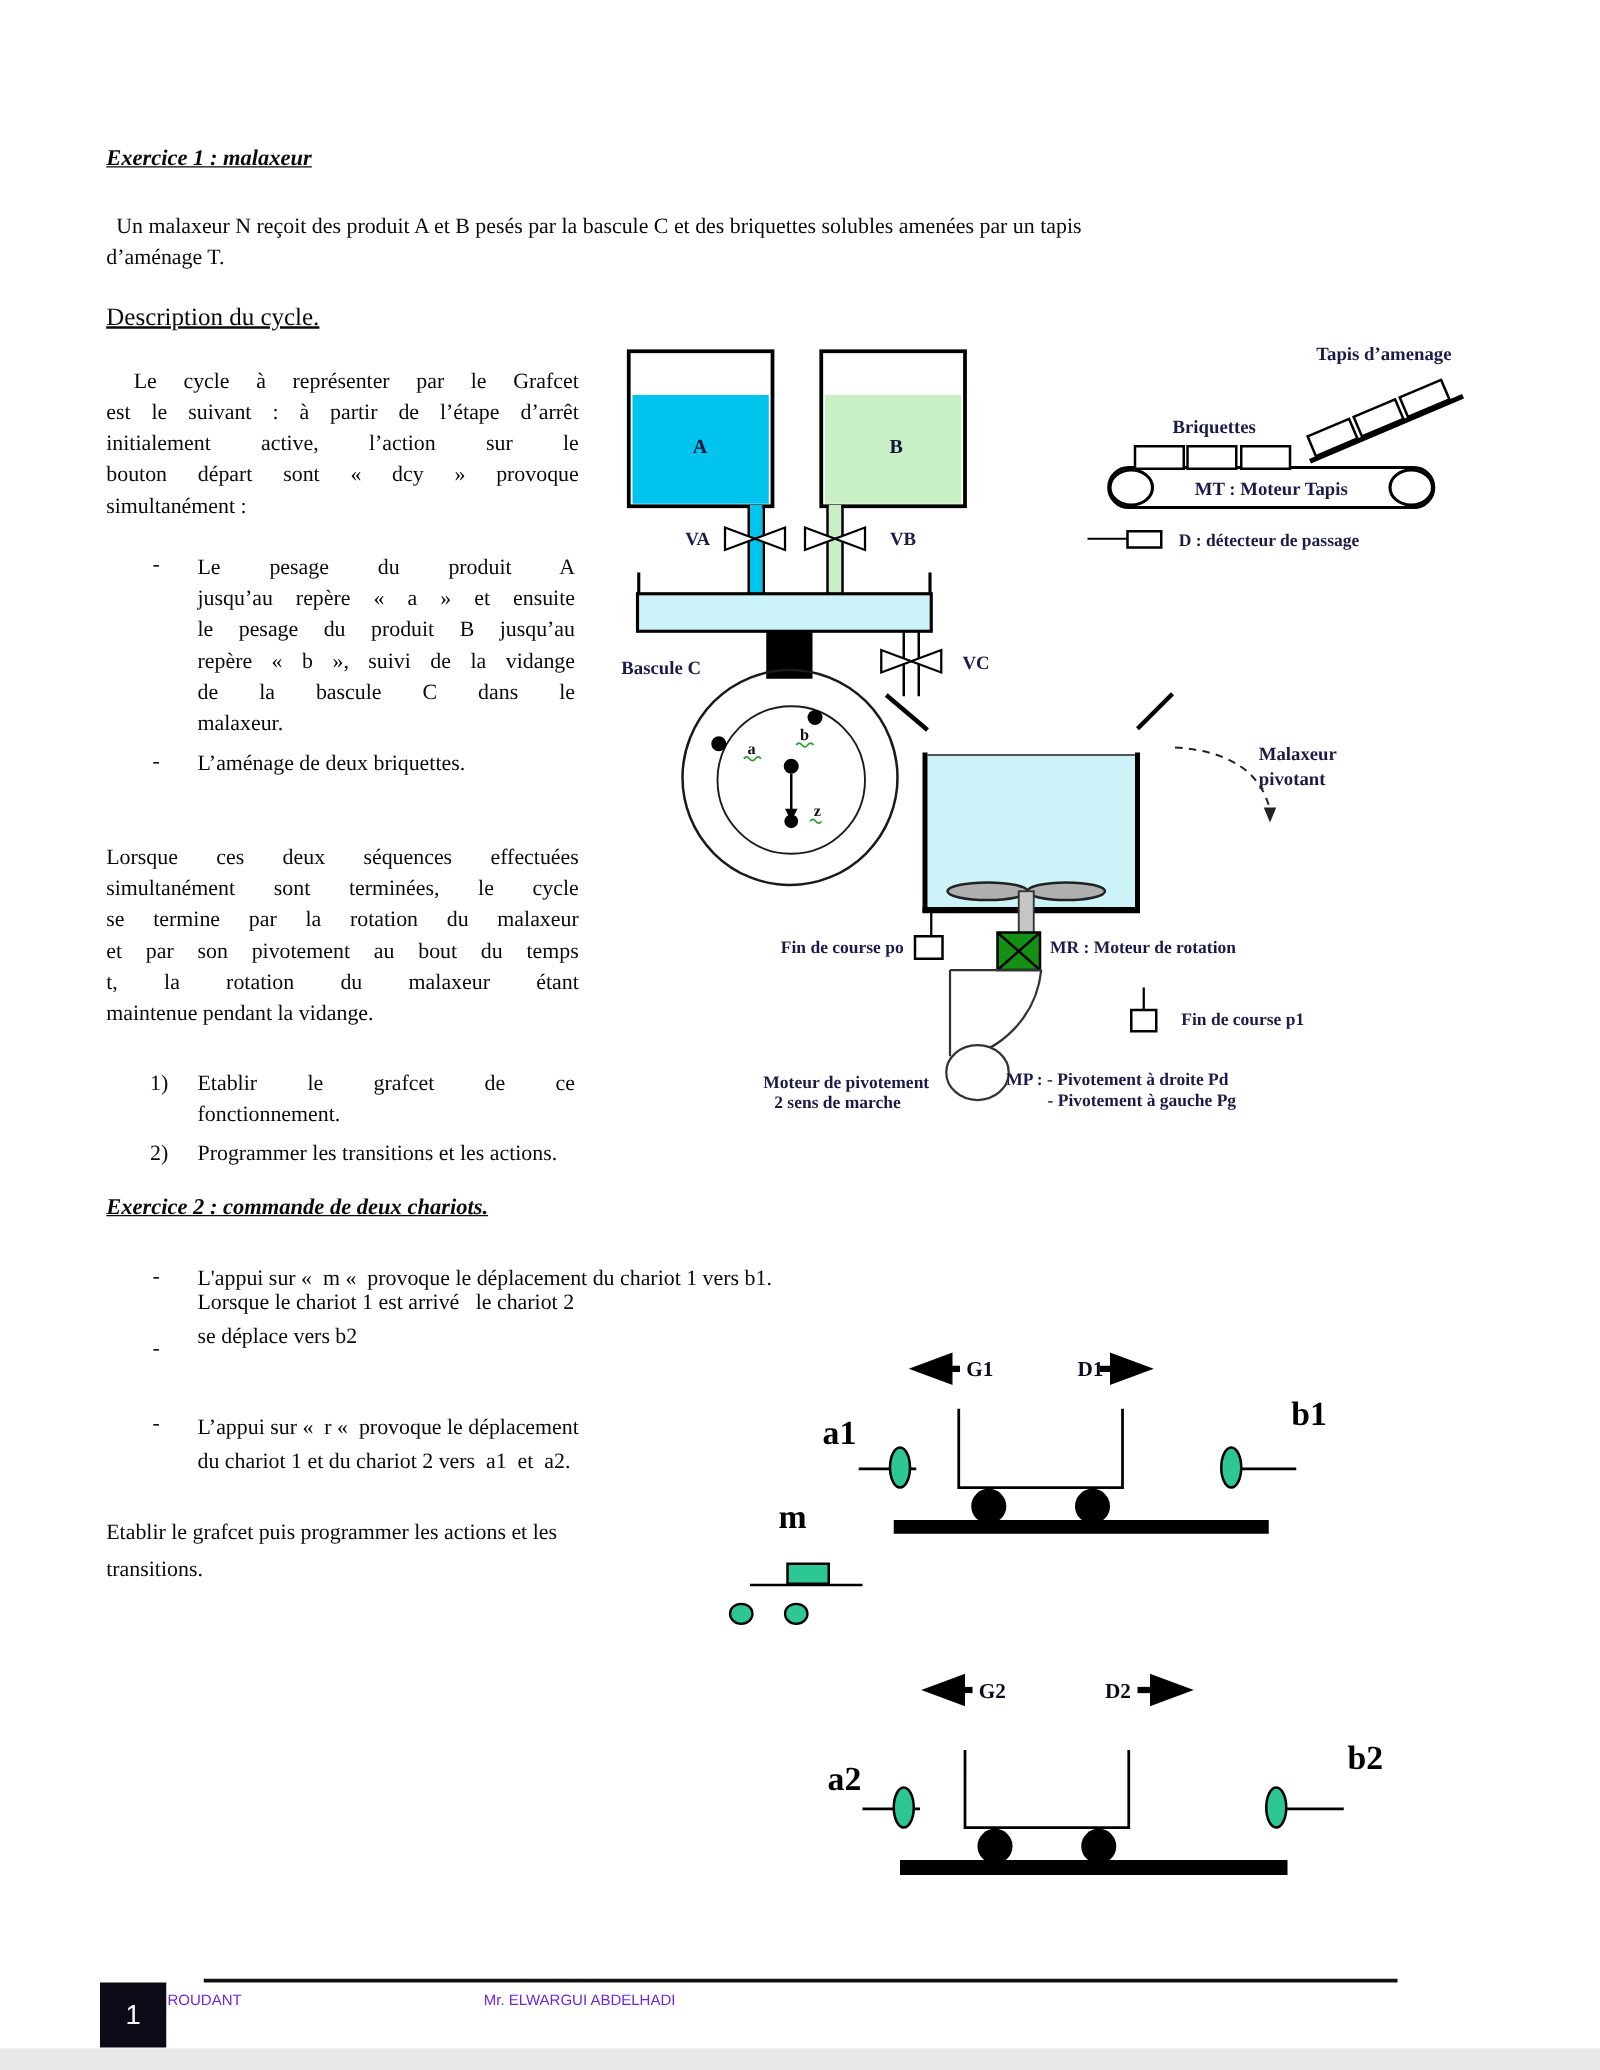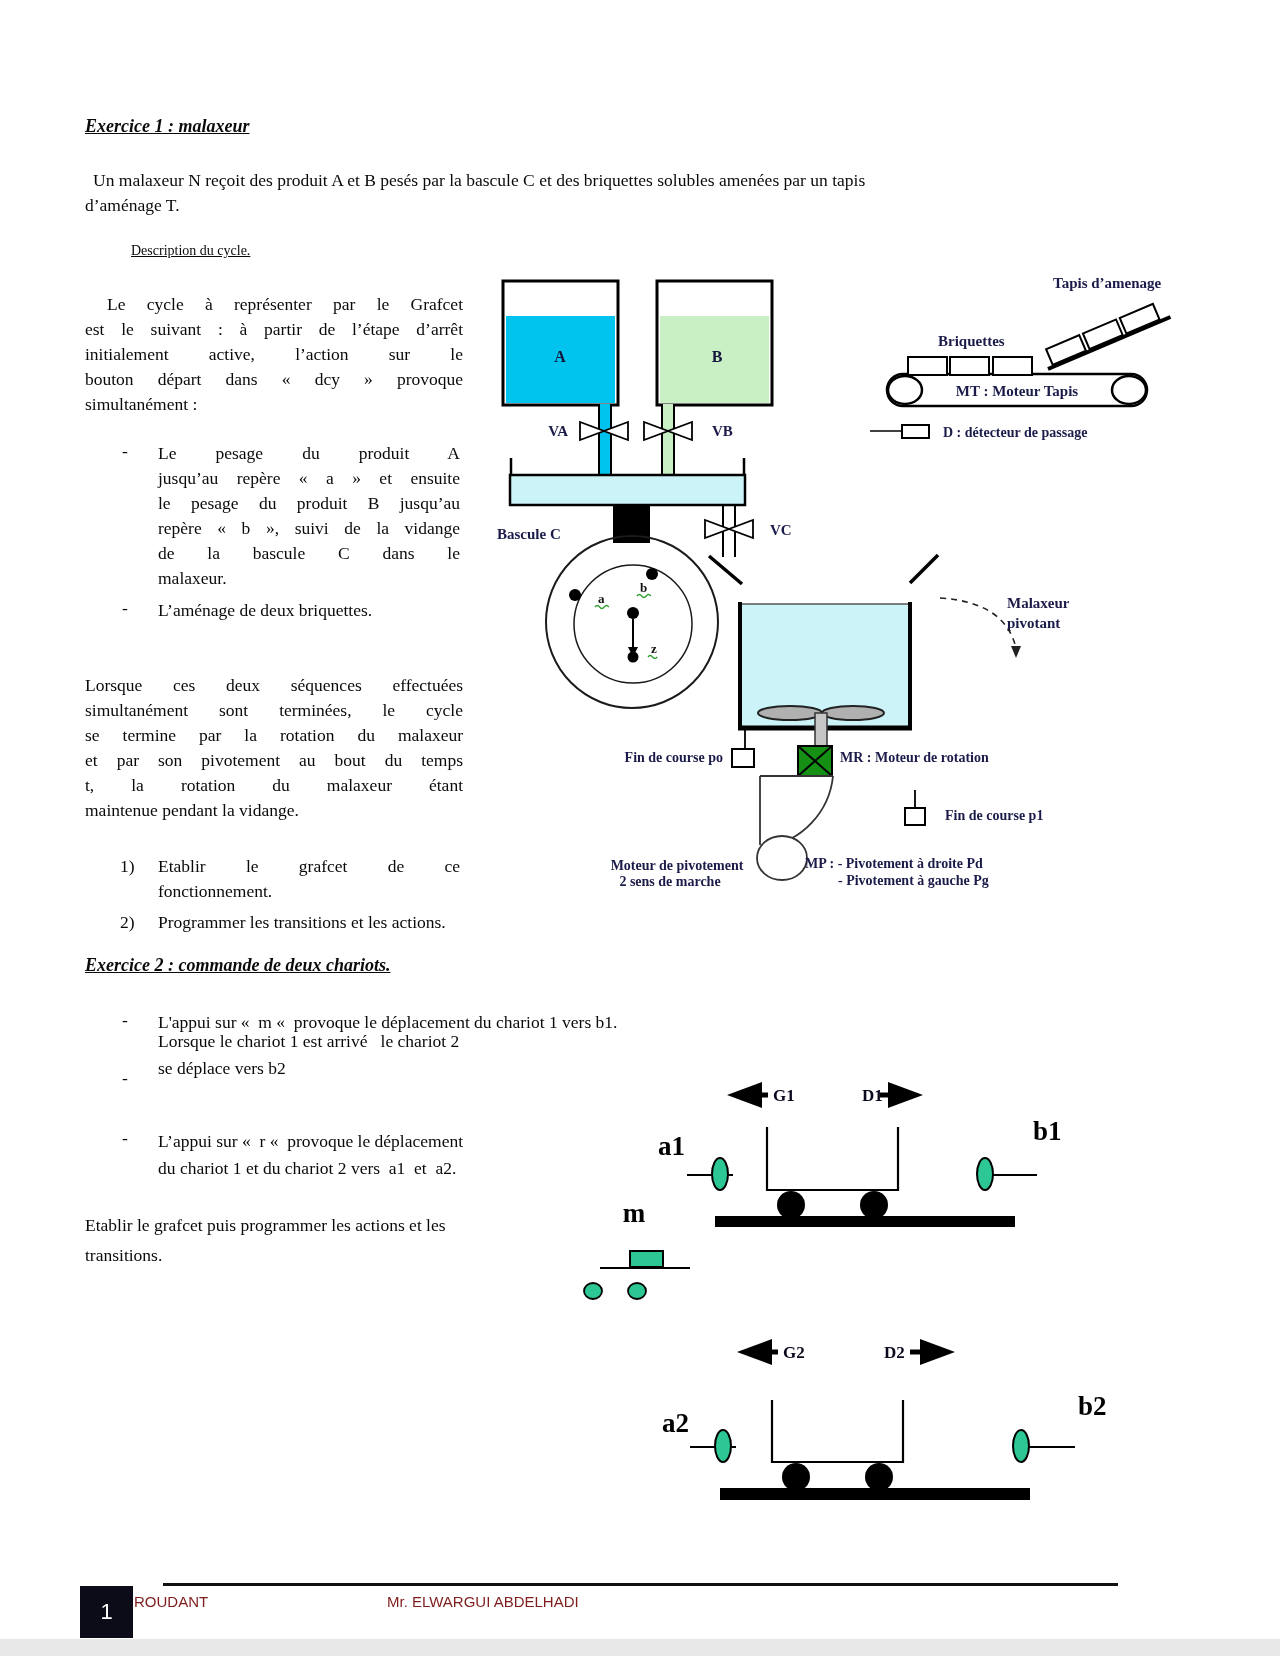--- a/index.html
+++ b/index.html
@@ -1,59 +1,59 @@
 <!DOCTYPE html>
 <html><head>
 <meta charset="utf-8">
 <style>
   html,body{margin:0;padding:0;background:#e8e8e8;}
   .page{position:relative;width:1280px;height:1639px;background:#ffffff;margin:0 auto;
         font-family:"Liberation Serif",serif;color:#0a0a0a;overflow:hidden;}
   .abs{position:absolute;}
   .h1{font-size:18px;font-weight:bold;font-style:italic;text-decoration:underline;}
-  .uline{font-size:14px;text-decoration:underline;margin-left:46px;}
+  .uline{font-size:20px;text-decoration:underline;}
   .tl{font-size:17.5px;line-height:25px;}
   .jl{text-align:justify;text-align-last:justify;}
   .ind8{text-indent:8px;}
   .ind22{text-indent:22px;}
   .pre{white-space:pre;}
   .lh27{line-height:27px;}
   .lh30{line-height:30px;}
   .dash{font-size:17.5px;}
   svg text{font-family:"Liberation Serif",serif;}
   .dl{font-weight:bold;font-size:14px;fill:#1b1b4a;}
   .dl15{font-weight:bold;font-size:15px;fill:#1b1b4a;}
   .dl16{font-weight:bold;font-size:16px;fill:#14143c;}
   .dl17{font-weight:bold;font-size:17px;fill:#0a0a1e;}
   .dial{font-weight:bold;font-size:13px;fill:#111;}
   .big{font-weight:bold;font-size:27px;fill:#000;}
   .footer-line{background:#111;height:3px;}
   .footer-sq{background:#0c0c18;color:#fff;display:flex;align-items:center;justify-content:center;
              font-family:"Liberation Sans",sans-serif;font-size:22px;}
-  .ftxt{font-family:"Liberation Sans",sans-serif;font-size:15px;color:#7f1d1d;}
+  .ftxt{font-family:"Liberation Sans",sans-serif;font-size:12px;color:#6d28d9;}
 </style>
 </head>
 <body>
 
 <div class="page">
 
   <div class="abs h1" style="left:85px;top:116px;">Exercice 1 : malaxeur</div>
 
   <div class="abs tl" style="left:85px;top:168px;width:1010px;">
     <div class="ind8">Un malaxeur N reçoit des produit A et B pesés par la bascule C et des briquettes solubles amenées par un tapis</div>
     <div>d’aménage T.</div>
   </div>
 
   <div class="abs uline" style="left:85px;top:243px;">Description du cycle.</div>
 
   <div class="abs tl" style="left:85px;top:292px;width:378px;">
     <div class="jl ind22">Le cycle à représenter par le Grafcet</div>
     <div class="jl">est le suivant : à partir de l’étape d’arrêt</div>
     <div class="jl">initialement active, l’action sur le</div>
-    <div class="jl">bouton départ dans « dcy » provoque</div>
+    <div class="jl">bouton départ sont « dcy » provoque</div>
     <div>simultanément :</div>
   </div>
 
   <div class="abs dash" style="left:122px;top:441px;">-</div>
   <div class="abs tl" style="left:158px;top:441px;width:302px;">
     <div class="jl">Le pesage du produit A</div>
     <div class="jl">jusqu’au repère « a » et ensuite</div>
     <div class="jl">le pesage du produit B jusqu’au</div>
     <div class="jl">repère « b », suivi de la vidange</div>
     <div class="jl">de la bascule C dans le</div>

